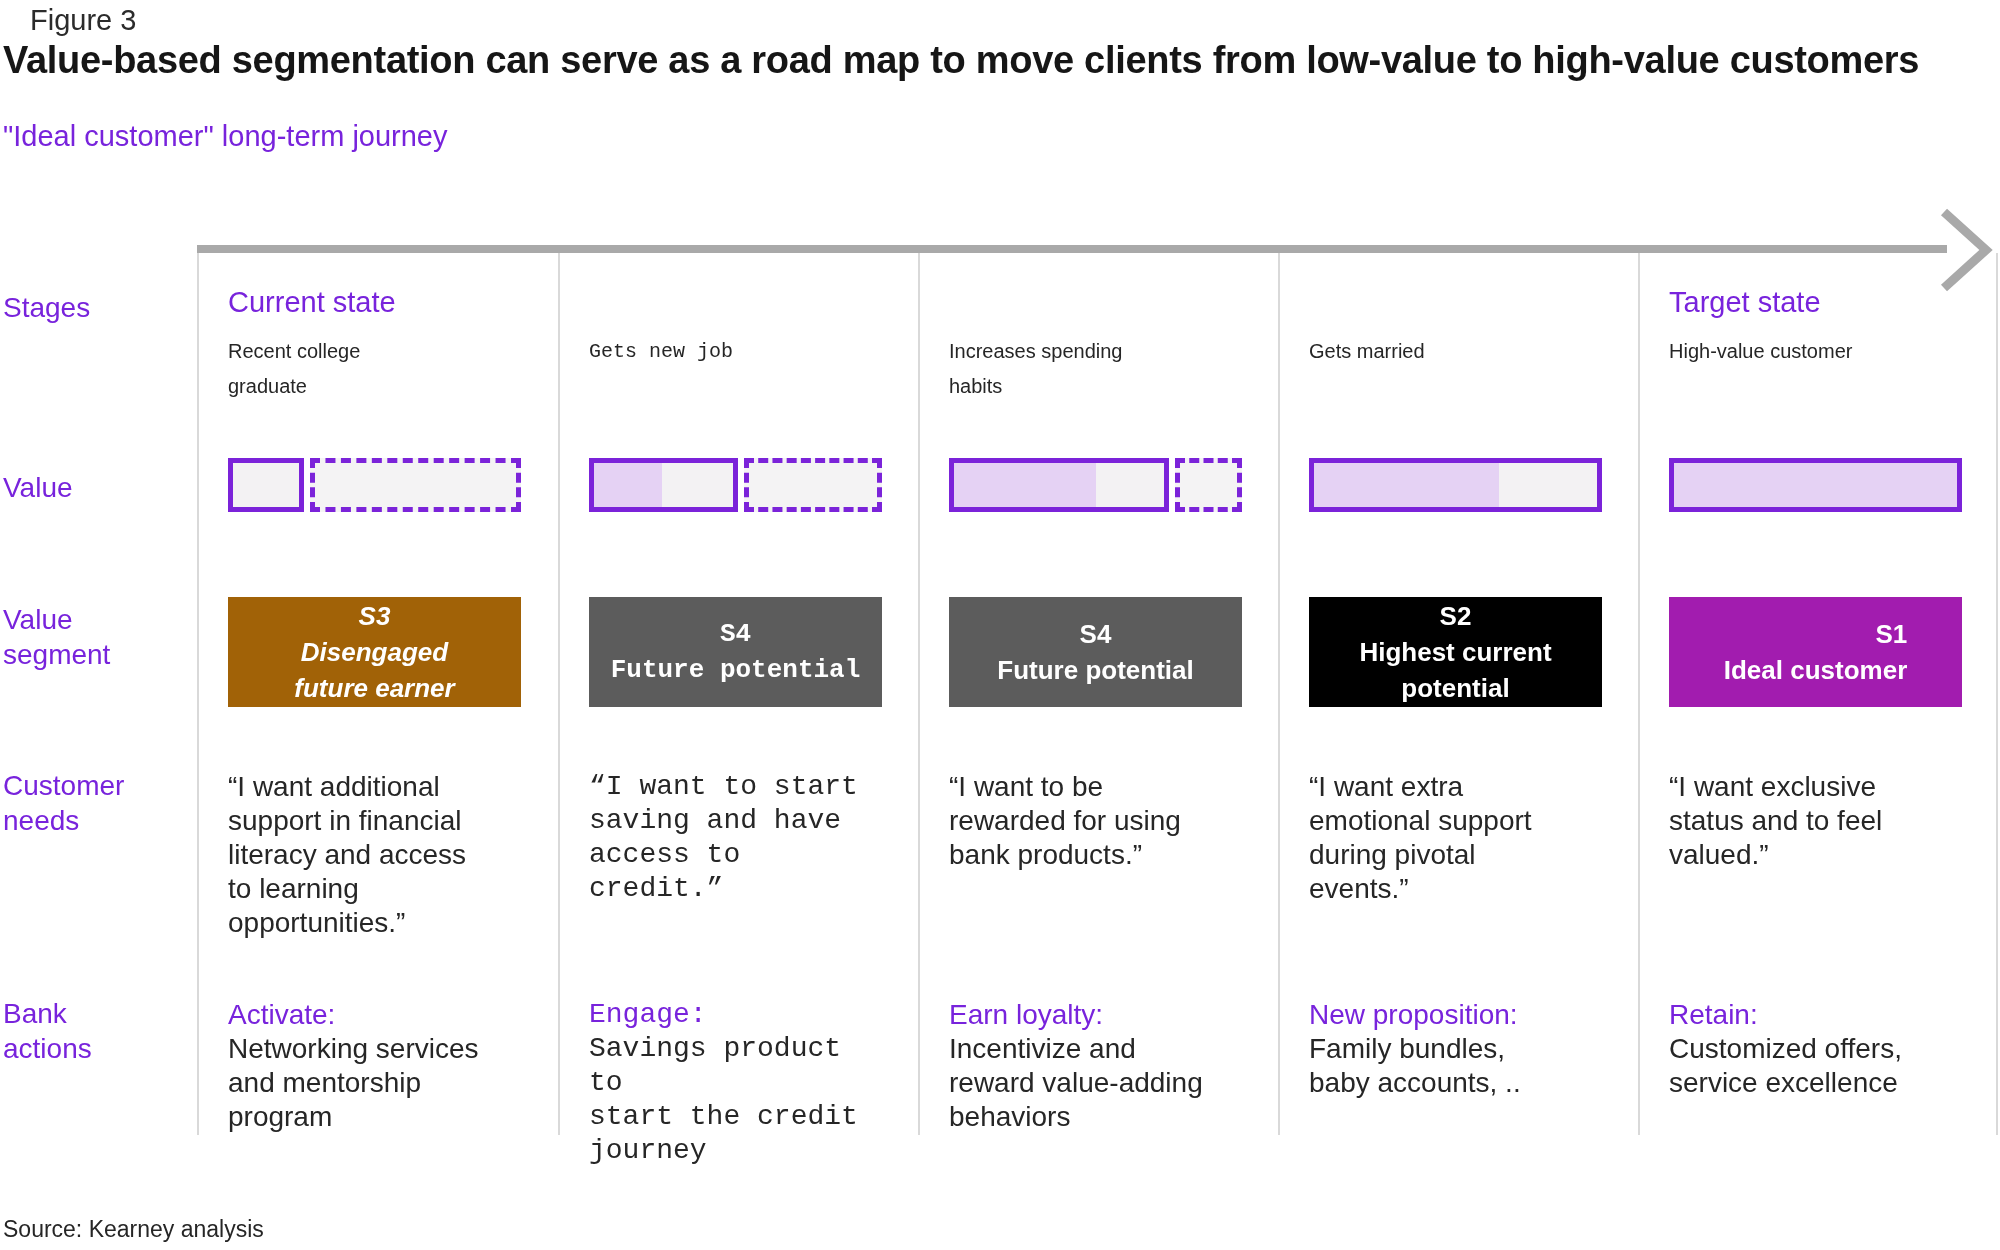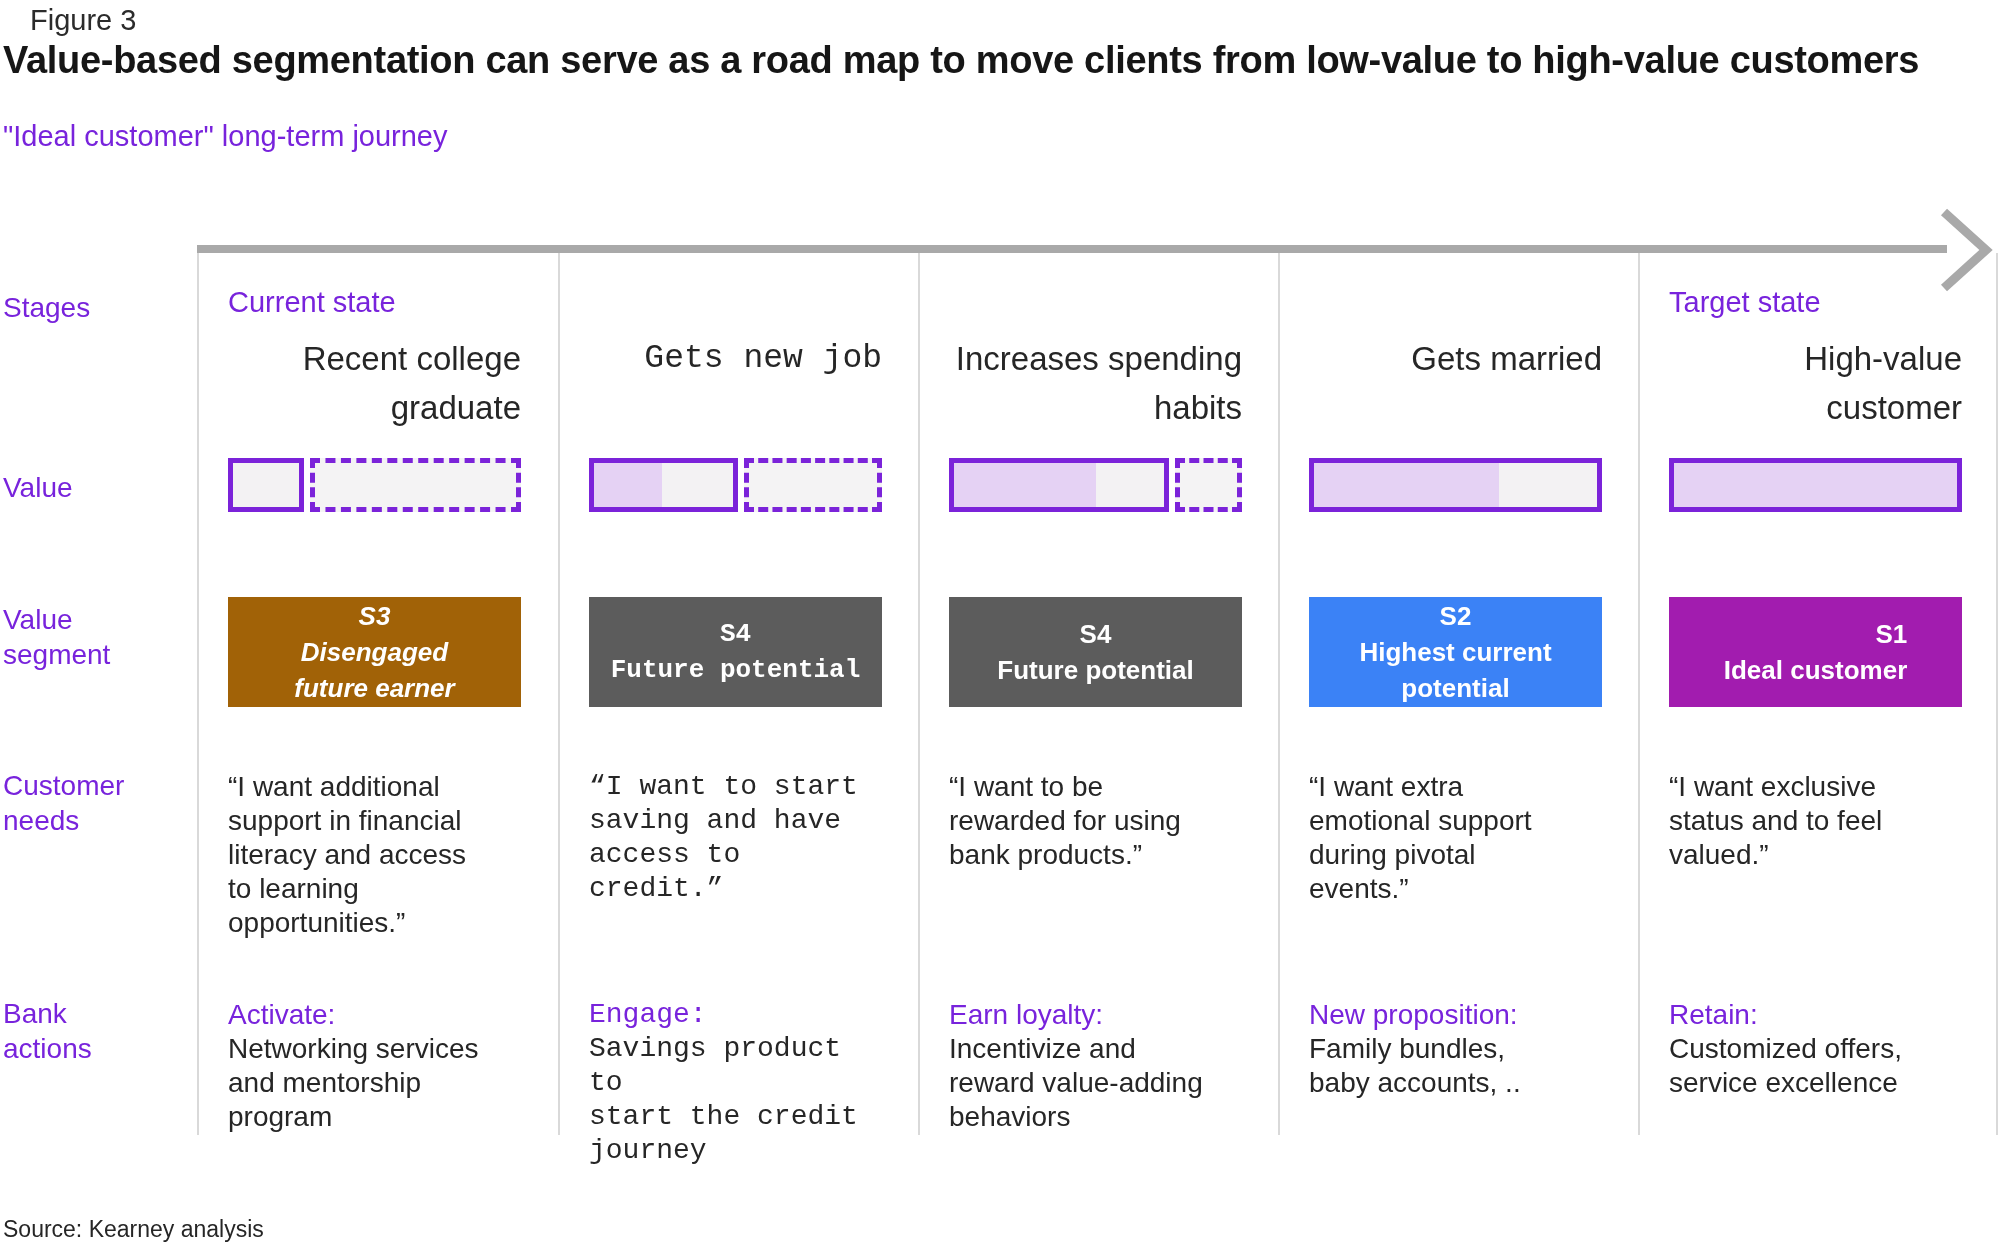--- a/index.html
+++ b/index.html
@@ -27,21 +27,21 @@
   .lbl-stages{top:290px;}
   .lbl-value{top:470px;}
   .lbl-segment{top:602px;}
   .lbl-needs{top:768px;}
   .lbl-actions{top:996px;}
 
   
   .col{position:absolute;top:0;height:1086px;width:360px;}
   .col .inner{position:absolute;left:31px;width:293px;}
   .stage-header{top:284px;font-size:29px;line-height:36px;color:#7823dc;}
-  .stage-label{top:334px;font-size:33px;line-height:49px;color:#262626;text-align:right;}
+  .stage-label{top:334px;font-size:20px;line-height:35px;color:#262626;}
   .value-bar{top:458px;height:54px;display:flex;gap:6px;}
   .bar-solid{position:relative;height:54px;box-sizing:border-box;border:5px solid #7b23d9;background:#f3f2f3;flex:0 0 auto;overflow:hidden;}
   .bar-fill{position:absolute;left:0;top:0;height:100%;background:#e5d2f4;}
   .bar-dashed{height:54px;box-sizing:border-box;border:5px dashed #7b23d9;background:#f4f3f4;flex:0 0 auto;}
   .segment-box{top:597px;height:110px;display:flex;align-items:center;justify-content:center;text-align:center;
     color:#ffffff;font-size:26px;font-weight:700;line-height:36px;}
   .need-text{top:770px;font-size:28px;line-height:34px;color:#262626;}
   .action-label{top:998px;font-size:28px;line-height:34px;color:#7823dc;}
   .action-text{top:1032px;font-size:28px;line-height:34px;color:#262626;}
 
@@ -146,21 +146,21 @@
 
   <div class="col" style="left: 1278px;">
     <div class="abs inner stage-header"></div>
     <div class="abs inner stage-label pre">Gets married</div>
     <div class="abs inner value-bar">
       <div class="bar-solid" style="width: 293px;">
           <div class="bar-fill" style="width: 185px;"></div>
         </div>
 
     </div>
-    <div class="abs inner segment-box pre" style="background: #3b82f6;">S2
+    <div class="abs inner segment-box pre" style="background: #000000;">S2
 Highest current
 potential</div>
     <div class="abs inner need-text pre">“I want extra
 emotional support
 during pivotal
 events.”</div>
     <div class="abs inner action-label">New proposition:</div>
     <div class="abs inner action-text pre">Family bundles,
 baby accounts, ..</div>
   </div>

